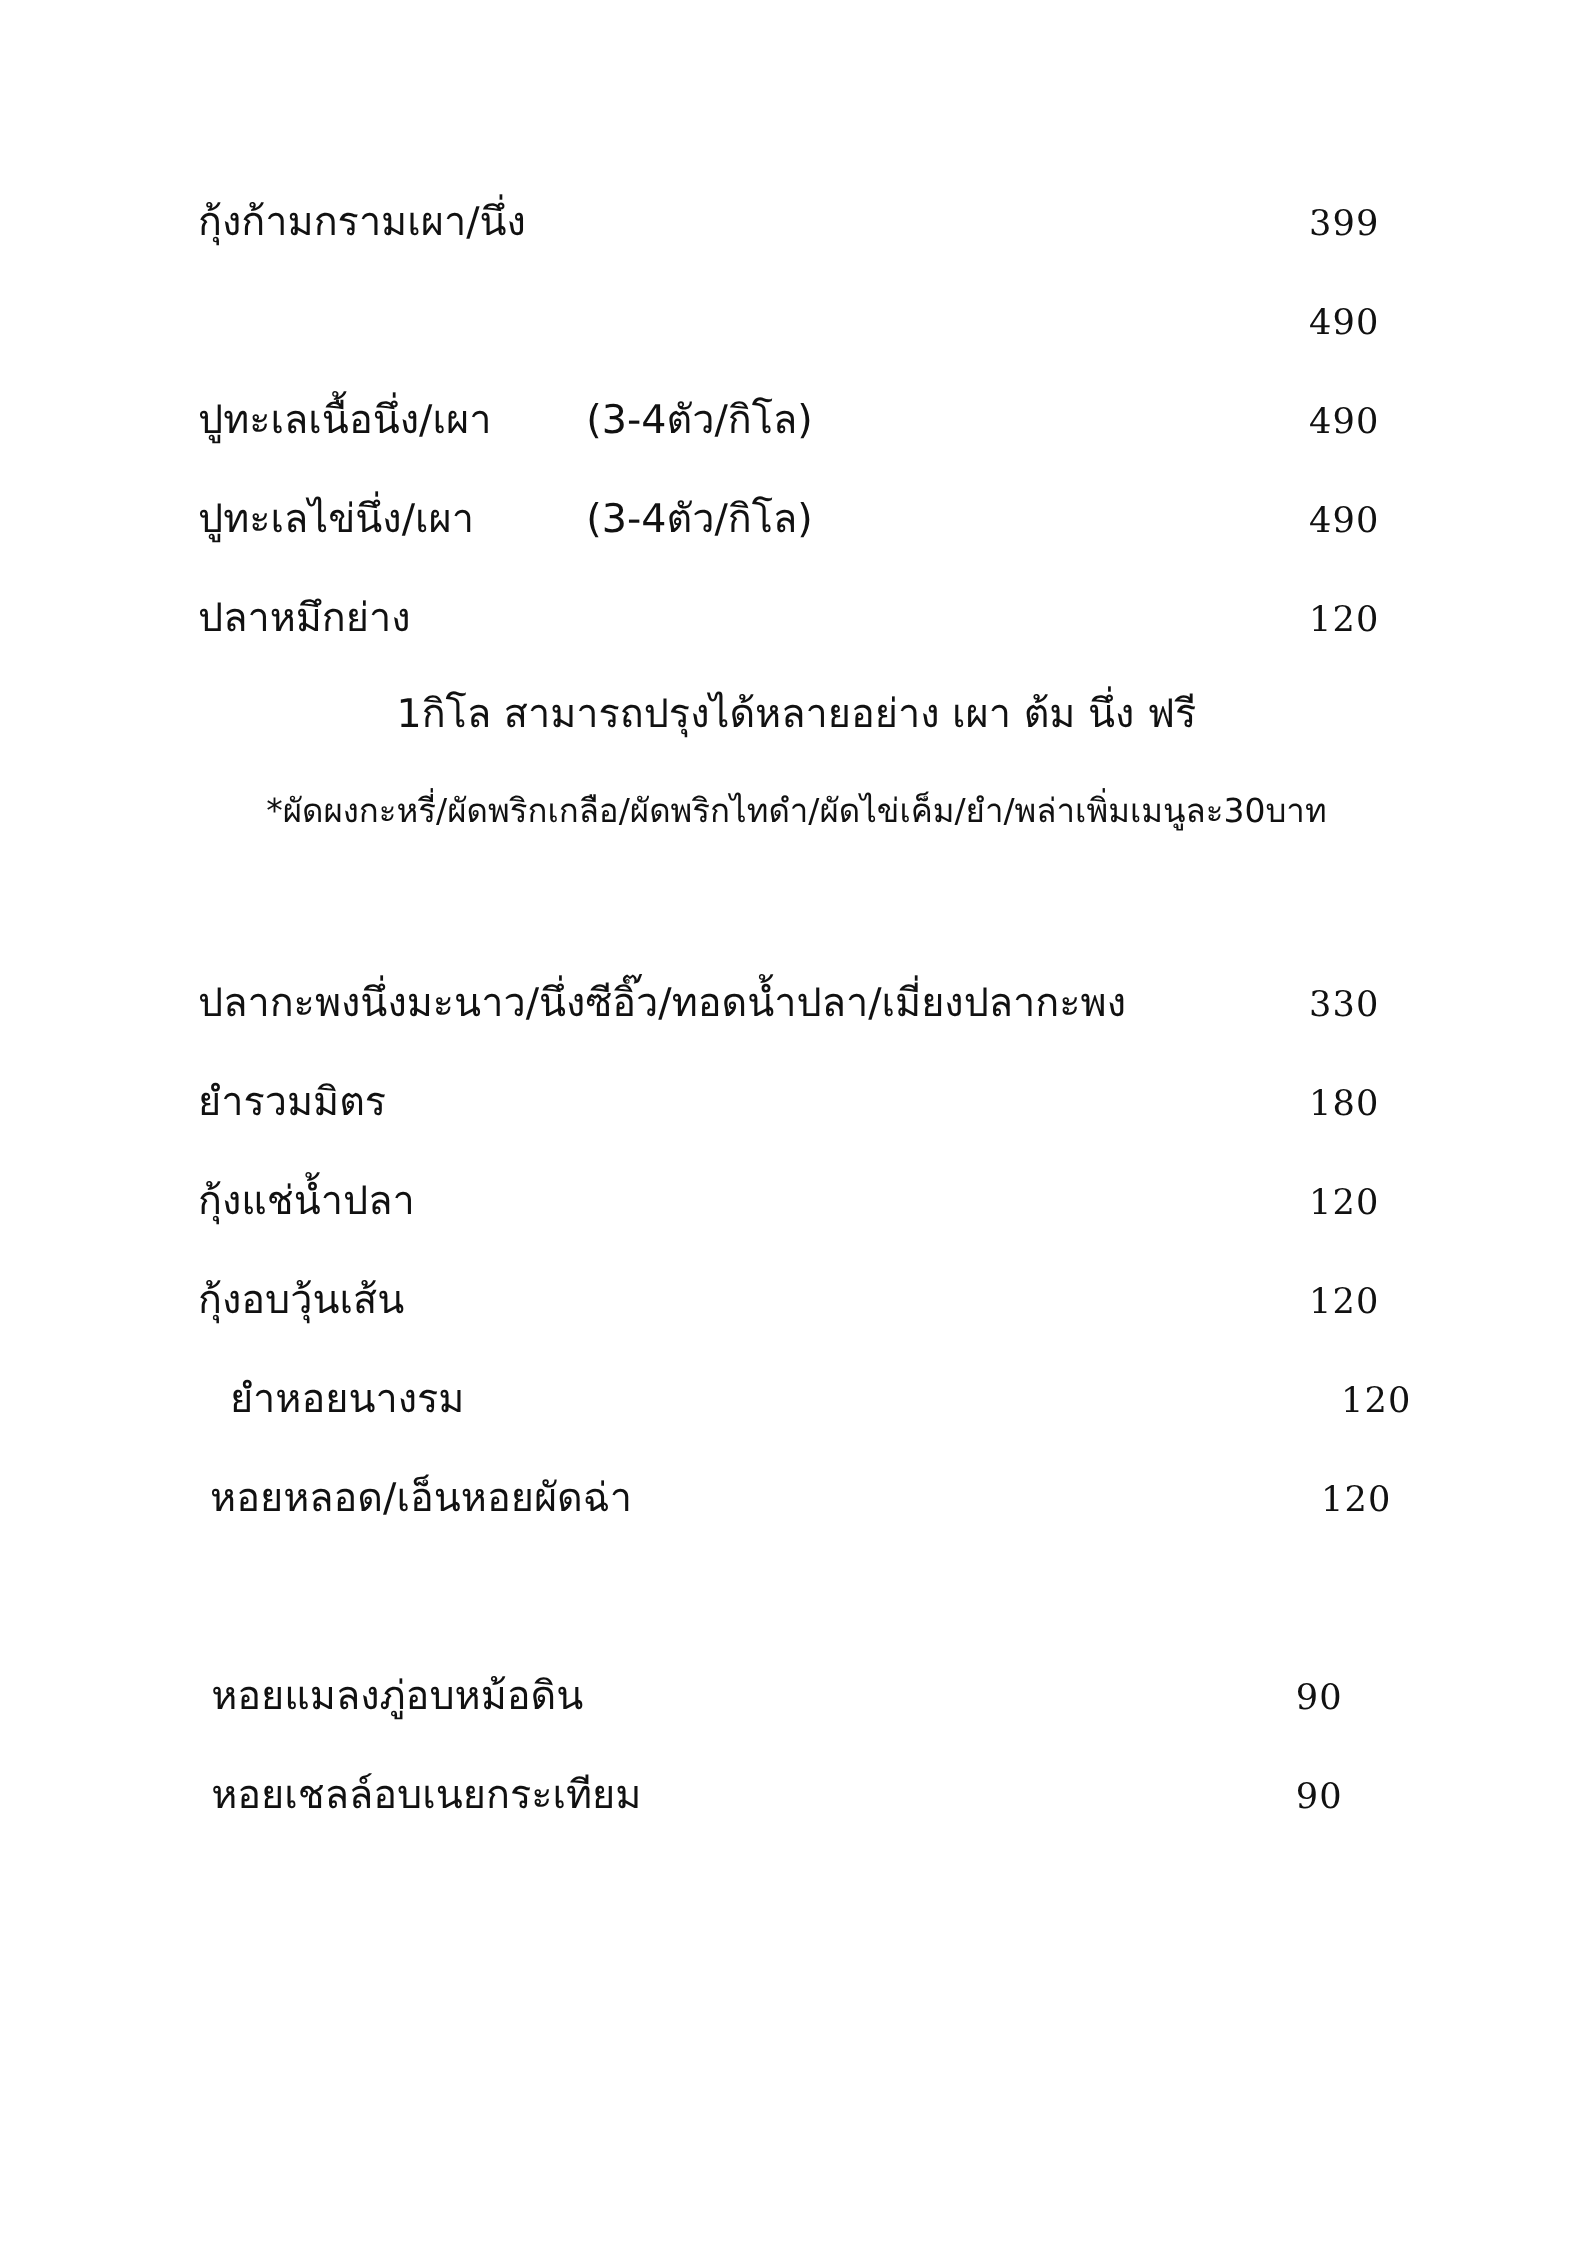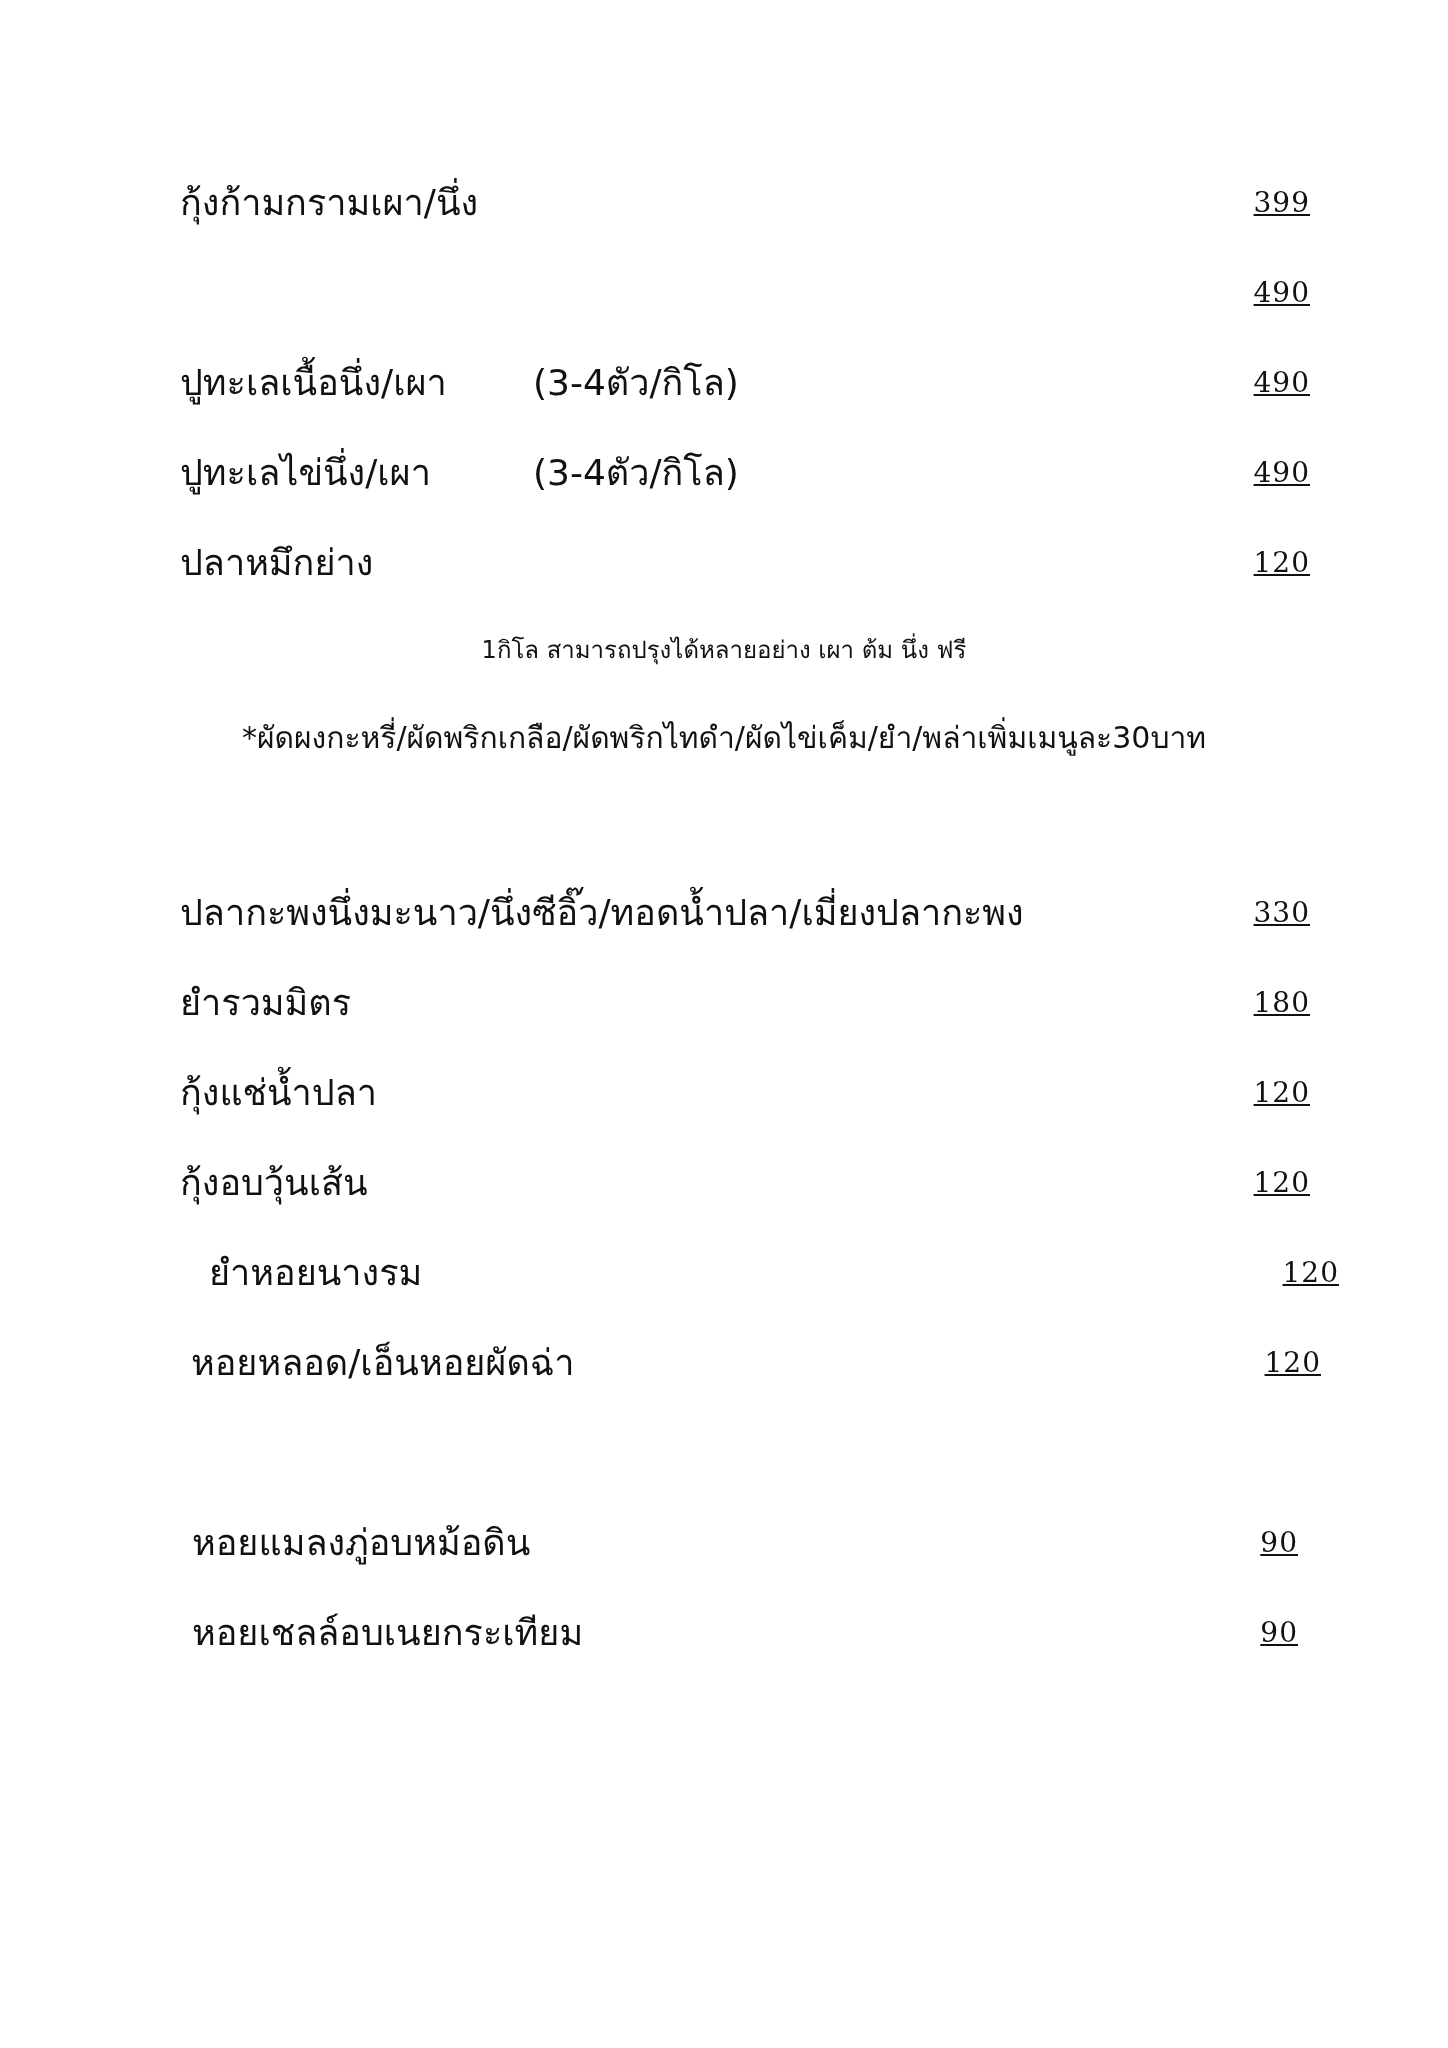--- a/index.html
+++ b/index.html
@@ -43,38 +43,36 @@
       font-size: 36px;
       line-height: 60px;
       white-space: nowrap;
       text-align: right;
     }
     .price {
       position: absolute;
       right: 0;
       top: 0;
       width: 120px;
-      text-align: right;
       font-family: "DejaVu Serif", "Liberation Serif", serif;
-      font-size: 28px;
+      font-size: 32px;
       line-height: 60px;
       letter-spacing: 1px;
-      text-decoration: underline;
     }
     .row.indent .price { right: 12px; }
     .note {
       position: absolute;
       left: 0;
       width: 1448px;
       text-align: center;
       white-space: nowrap;
     }
     .note.free {
       top: 620px;
-      font-size: 24px;
+      font-size: 36px;
       line-height: 60px;
     }
     .note.extra {
       top: 710px;
       font-size: 30px;
       line-height: 56px;
     }
   </style>
 </head>
 <body>

